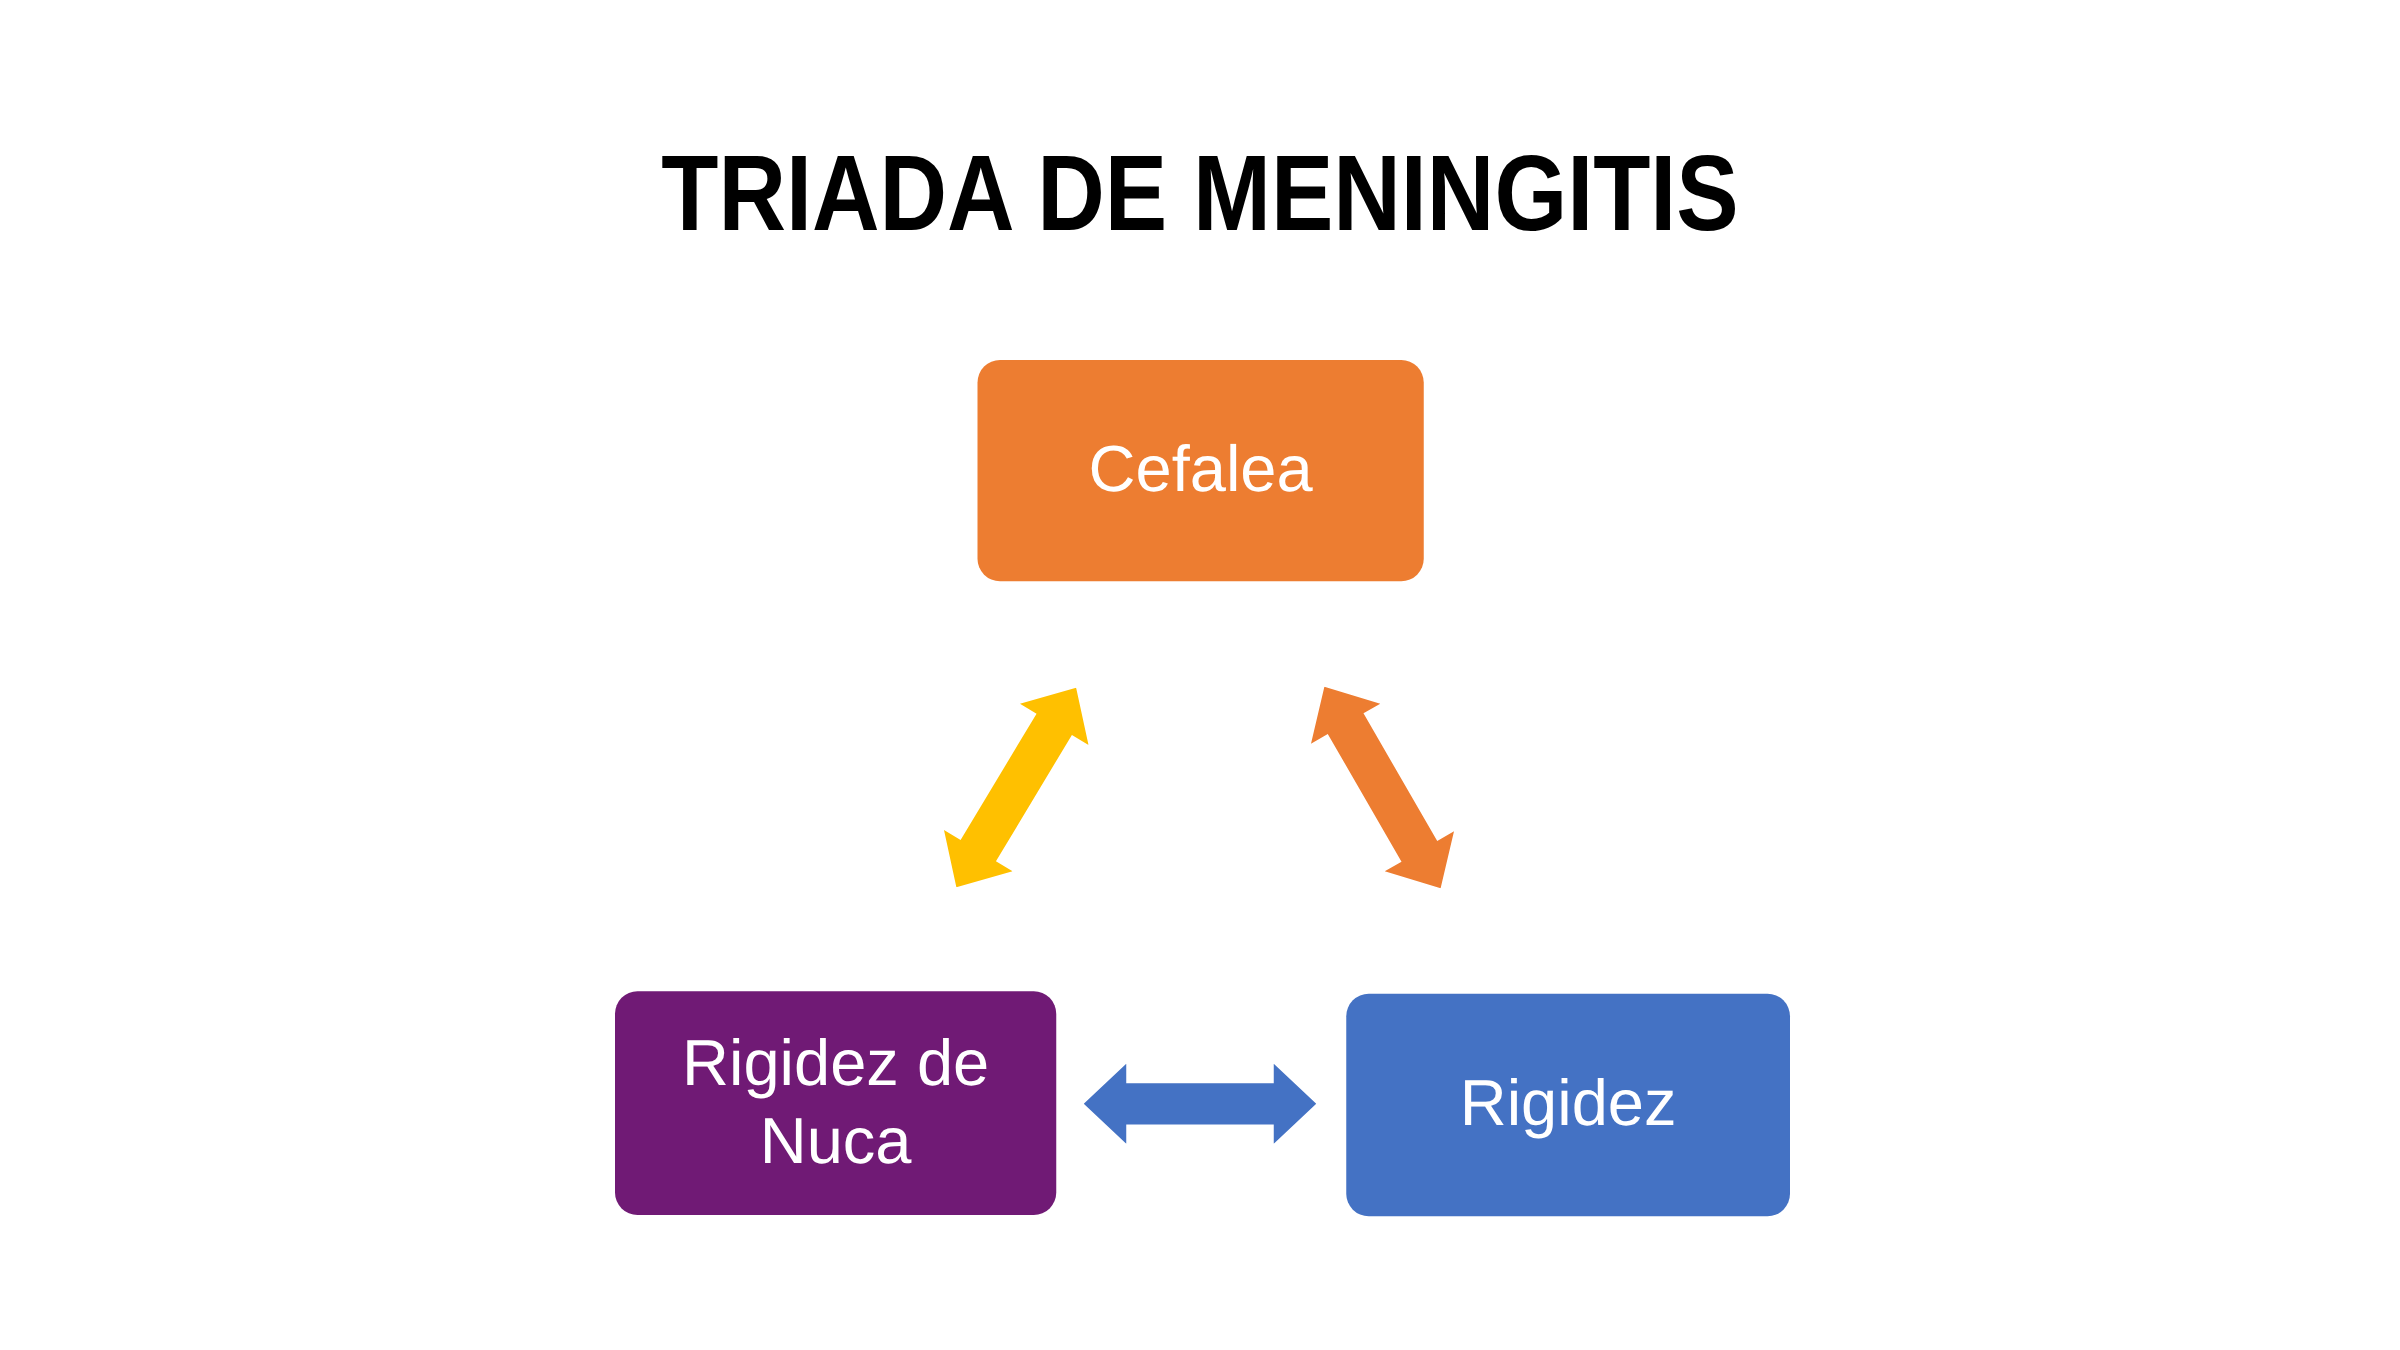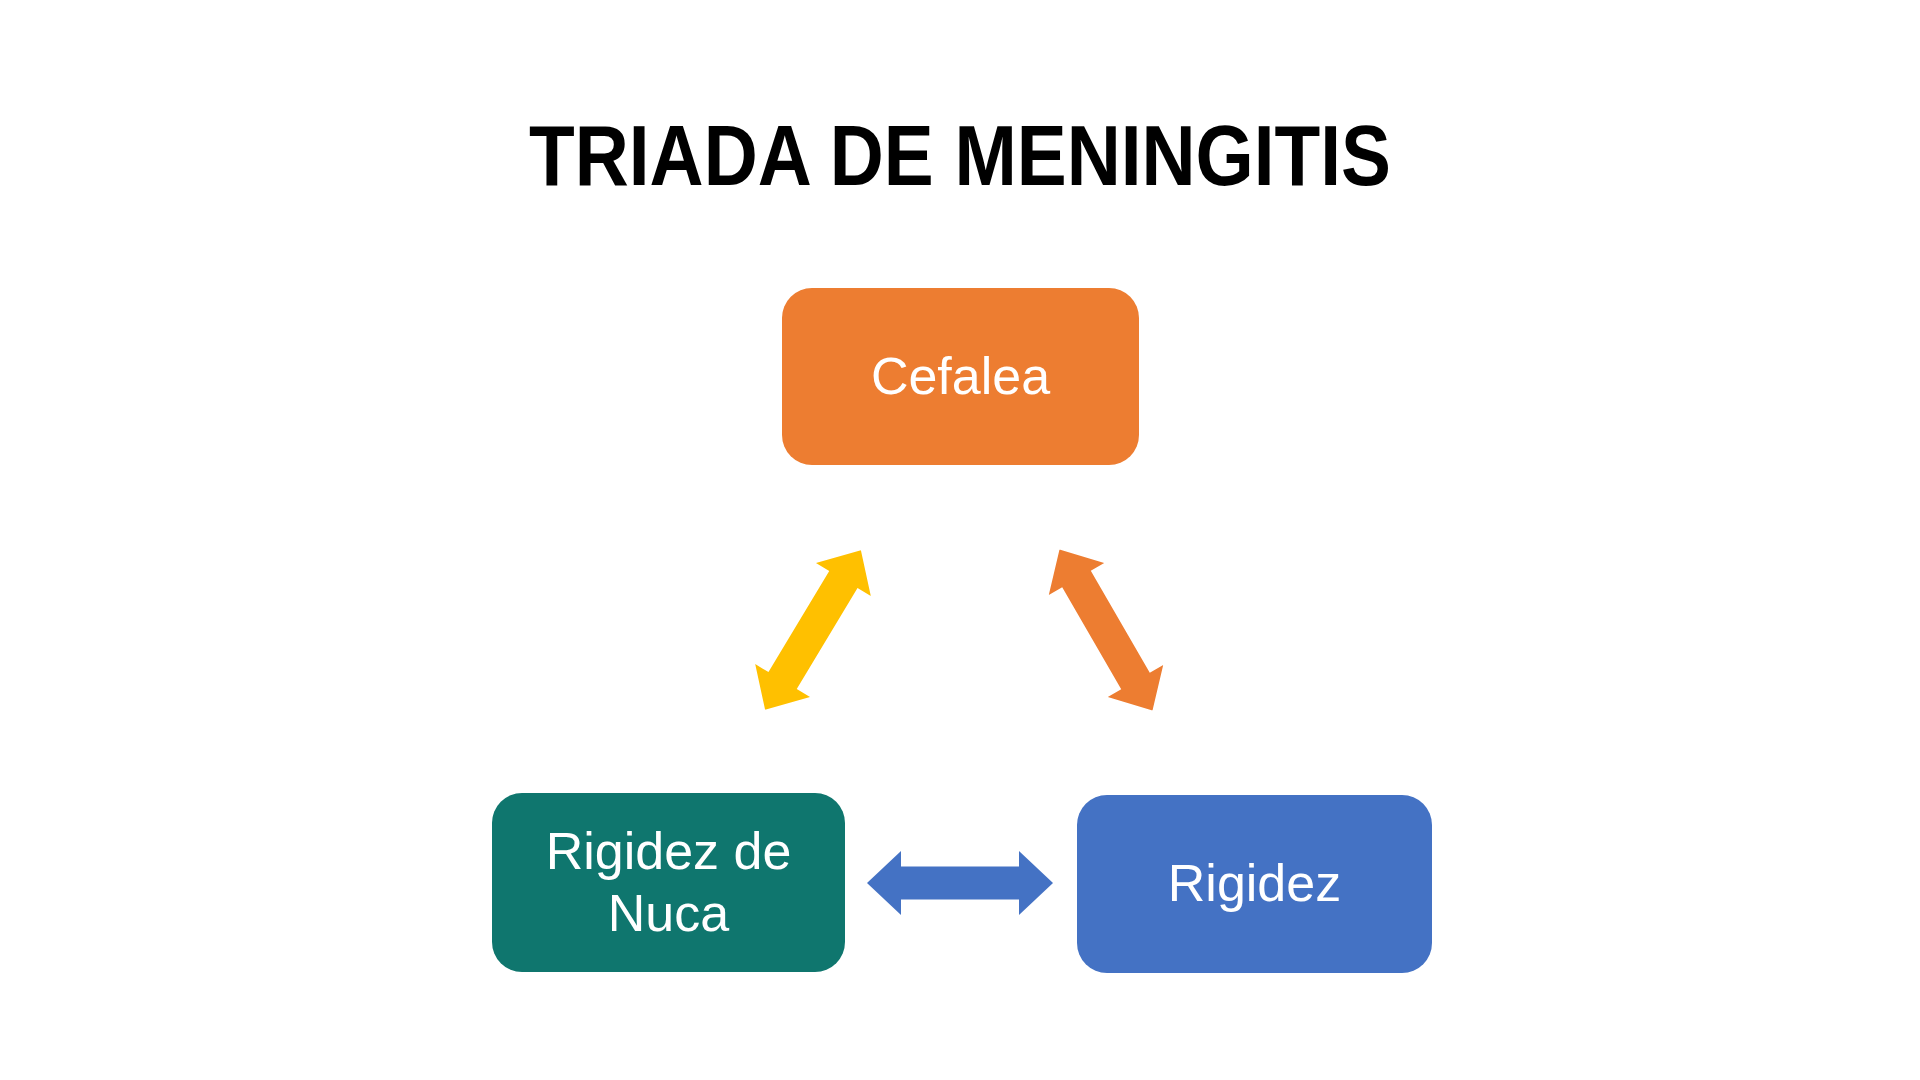--- a/index.html
+++ b/index.html
@@ -31,21 +31,21 @@
     transform-origin: 50% 50%;
     white-space: nowrap;
     line-height: 1;
   }
   .node {
     position: absolute;
     display: flex;
     align-items: center;
     justify-content: center;
     text-align: center;
-    border-radius: 30px;
+    border-radius: 18px;
     color: #FFFFFF;
     font-size: 52px;
     line-height: 1.18;
     font-weight: 400;
   }
   .node-cefalea { left: 782px; top: 288px; width: 357px; height: 177px; }
   .node-rigidez { left: 492px; top: 793px; width: 353px; height: 179px; padding: 0; }
   .node-rigidez .node-label { width: 300px; }
   .node-fiebre  { left: 1077px; top: 795px; width: 355px; height: 178px; }
   .connector {
@@ -62,21 +62,21 @@
 <body>
 
 <div class="slide">
 
   <div class="slide-title">TRIADA DE MENINGITIS</div>
 
   <div class="node node-cefalea" style="background: rgb(237, 125, 49);">
     <span class="node-label">Cefalea</span>
   </div>
 
-  <div class="node node-rigidez" style="background: #0f766e;">
+  <div class="node node-rigidez" style="background: #701a75;">
     <span class="node-label">Rigidez de Nuca</span>
   </div>
 
   <div class="node node-fiebre" style="background: rgb(68, 114, 196);">
     <span class="node-label">Rigidez</span>
   </div>
 
   <div class="connector conn-rigidez-cefalea">
     <svg viewBox="0 0 186 64" xmlns="http://www.w3.org/2000/svg">
       <polygon points="0,32 34,0 34,15.5 152,15.5 152,0 186,32 152,64 152,48.5 34,48.5 34,64" fill="#FFC000"></polygon>

